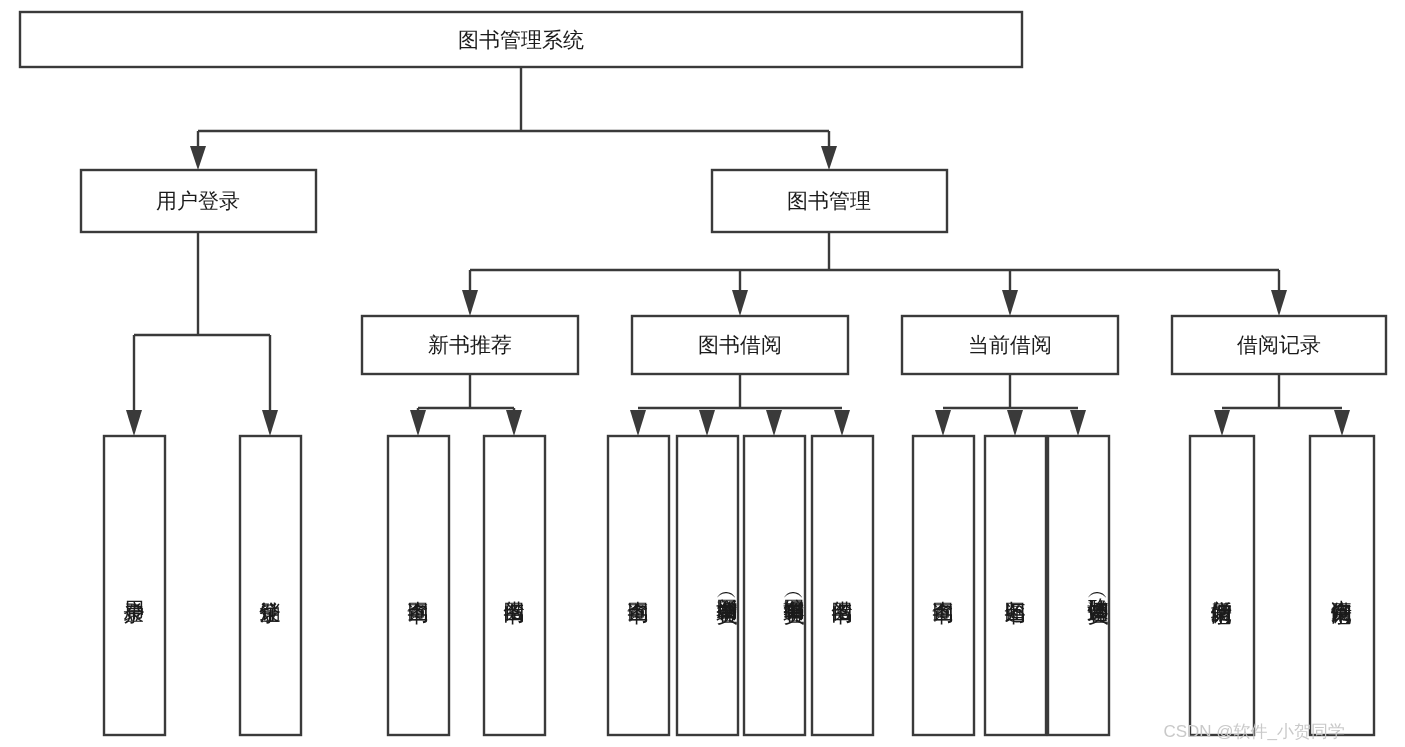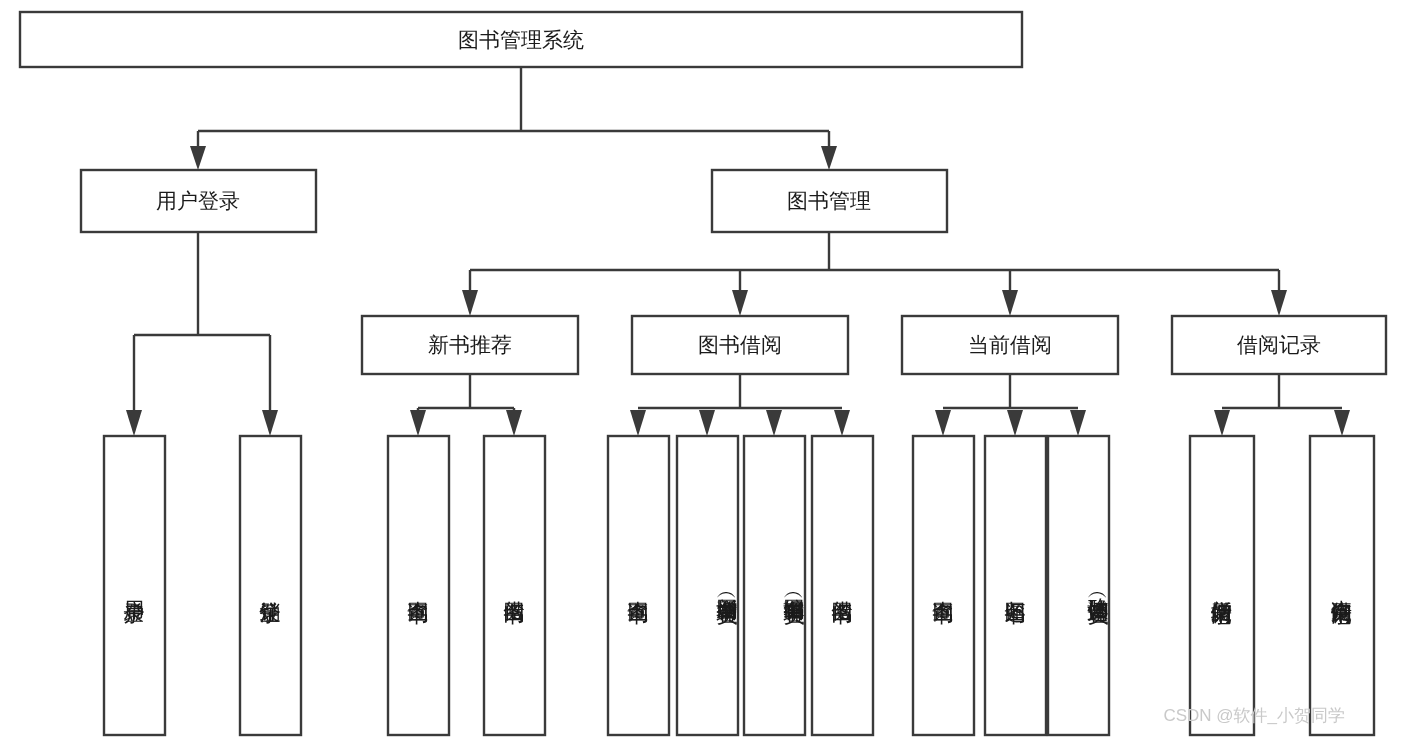--- a/index.html
+++ b/index.html
@@ -59,21 +59,21 @@
     display: flex;
     align-items: center;
     justify-content: center;
     letter-spacing: 1px;
     line-height: 1;
     pointer-events: none;
   }
   .watermark {
     position: absolute;
     right: 8px;
-    bottom: 20px;
+    bottom: 4px;
     font-family: "Liberation Sans", "DejaVu Sans", sans-serif;
     font-size: 17px;
     color: #c9c9c9;
     white-space: nowrap;
     user-select: none;
   }
 </style>
 </head>
 <body>
 

